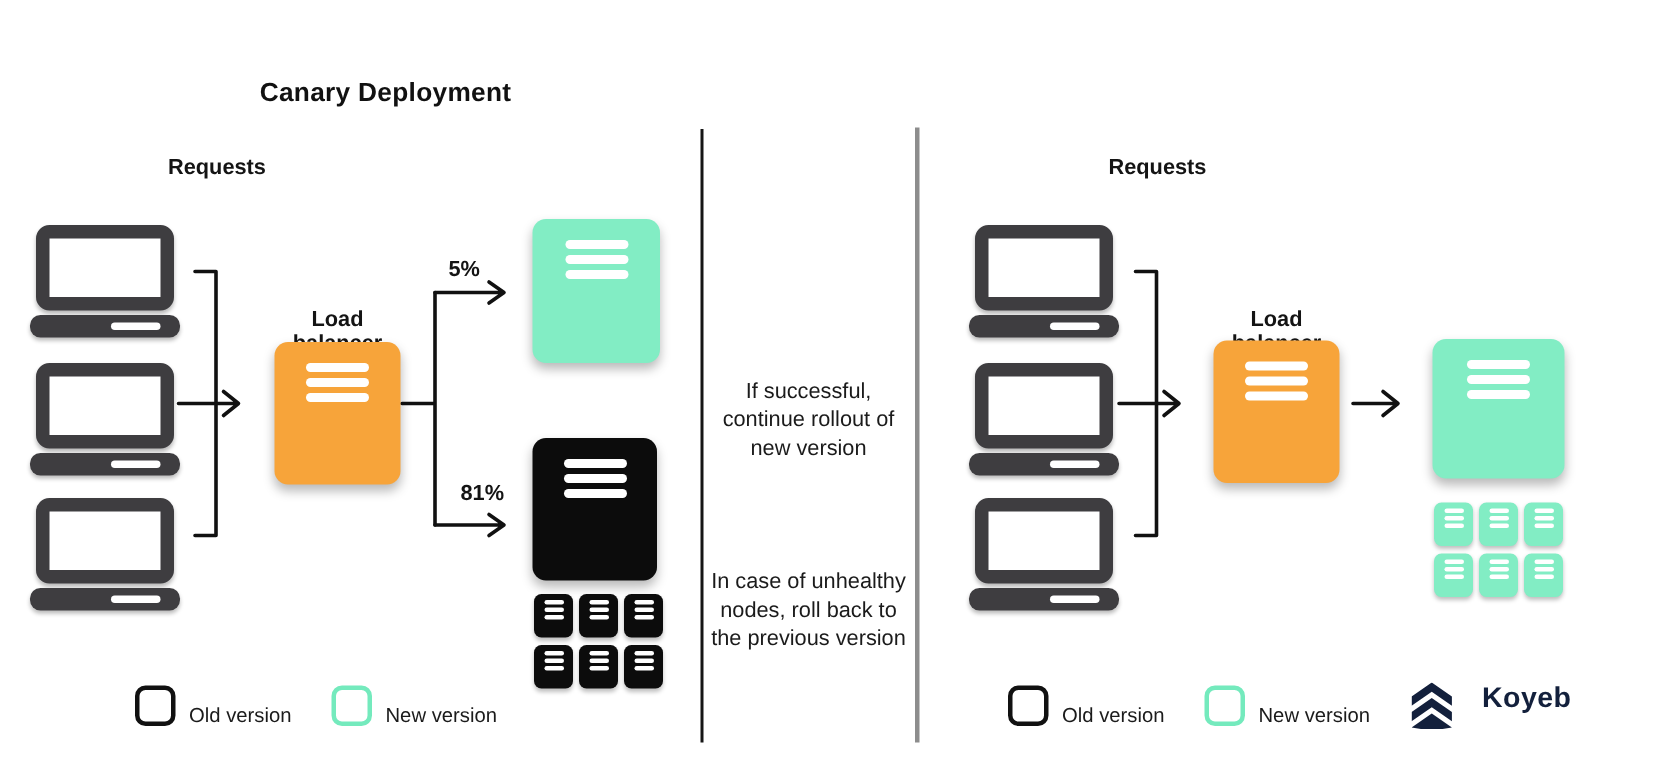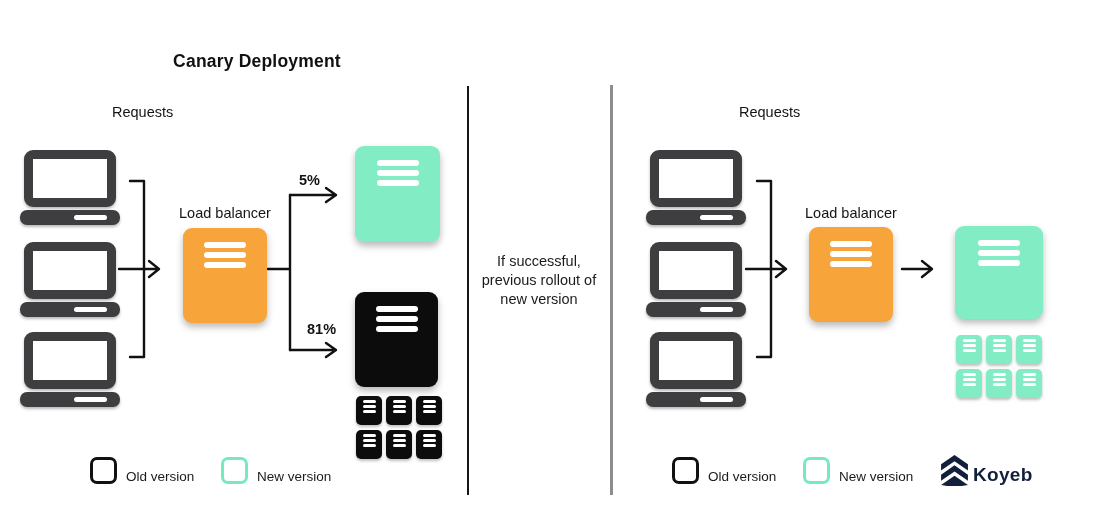--- a/index.html
+++ b/index.html
@@ -1,21 +1,21 @@
 <!DOCTYPE html>
 <html><head>
 <meta charset="utf-8">
 <style>
   html,body{margin:0;padding:0;background:#fff;}
   .canvas{position:relative;width:1102px;height:514px;background:#ffffff;
           font-family:"Liberation Sans",sans-serif;overflow:hidden;}
   .abs{position:absolute;}
 
   .title{font-weight:700;font-size:17.5px;color:#111;text-align:center;letter-spacing:.2px;}
-  .label{font-weight:400;font-size:14.5px;color:#141414;}
+  .label{font-weight:700;font-size:14.5px;color:#141414;}
   .pct{font-weight:700;font-size:14.5px;color:#141414;}
   .step{font-size:14.5px;color:#1b1b1b;text-align:center;line-height:1.3;}
 
   
   .laptop{position:absolute;width:100px;height:76px;}
   .laptop-screen{position:absolute;left:4px;top:0;width:92px;height:57px;
     border:9px solid #3e3d40;border-radius:9px;background:#fff;box-sizing:border-box;
     box-shadow:0 2px 3px rgba(0,0,0,.28);}
   .laptop-base{position:absolute;left:0;top:60px;width:100px;height:15px;
     background:#3e3d40;border-radius:7px;box-shadow:0 2px 3px rgba(0,0,0,.28);}
@@ -41,21 +41,21 @@
   .divider-dark{position:absolute;left:467px;top:86px;width:2px;height:409px;background:#161616;}
   .divider-gray{position:absolute;left:610px;top:85px;width:3px;height:410px;background:#8d8d8d;}
 
   
   .legend-group{position:absolute;display:flex;align-items:flex-end;gap:9px;}
   .legend-swatch{width:27px;height:27px;border-radius:7px;border:3px solid #111;background:#fff;box-sizing:border-box;}
   .legend-swatch.green{border-color:#74eabd;}
   .legend-text{font-size:13.5px;color:#1b1b1b;}
 
   
-  .brand{position:absolute;display:flex;align-items:flex-end;gap:5px;}
+  .brand{position:absolute;display:flex;align-items:flex-start;gap:20px;}
   .brand-text{font-size:19px;font-weight:700;color:#13203c;letter-spacing:.3px;}
 
   svg.wires{position:absolute;left:0;top:0;pointer-events:none;}
   svg.wires path{stroke:#111;stroke-width:2.4;fill:none;stroke-linecap:round;stroke-linejoin:round;}
 </style>
 </head>
 <body>
 
 <div class="canvas">
 
@@ -158,21 +158,22 @@
     <div class="legend-text">Old version</div>
   </div>
   <div class="legend-group" style="left:221px;top:457px;">
     <div class="legend-swatch green"></div>
     <div class="legend-text">New version</div>
   </div>
 
   <div class="divider-dark"></div>
   <div class="divider-gray"></div>
 
-  <div class="abs step" style="left:473px;top:252px;width:132px;">If successful, previous rollout of new version</div>
+  <div class="abs step" style="left:473px;top:252px;width:132px;">If successful, continue rollout of new version</div>
+  <div class="abs step" style="left:473px;top:379px;width:132px;">In case of unhealthy nodes, roll back to the previous version</div>
 
 
   <div class="abs label" style="left:739px;top:104px;">Requests</div>
 
   <div class="laptop" style="left:646px;top:150px;">
     <div class="laptop-screen"></div>
     <div class="laptop-base">
         <div class="laptop-slot"></div>
       </div>
   </div>

